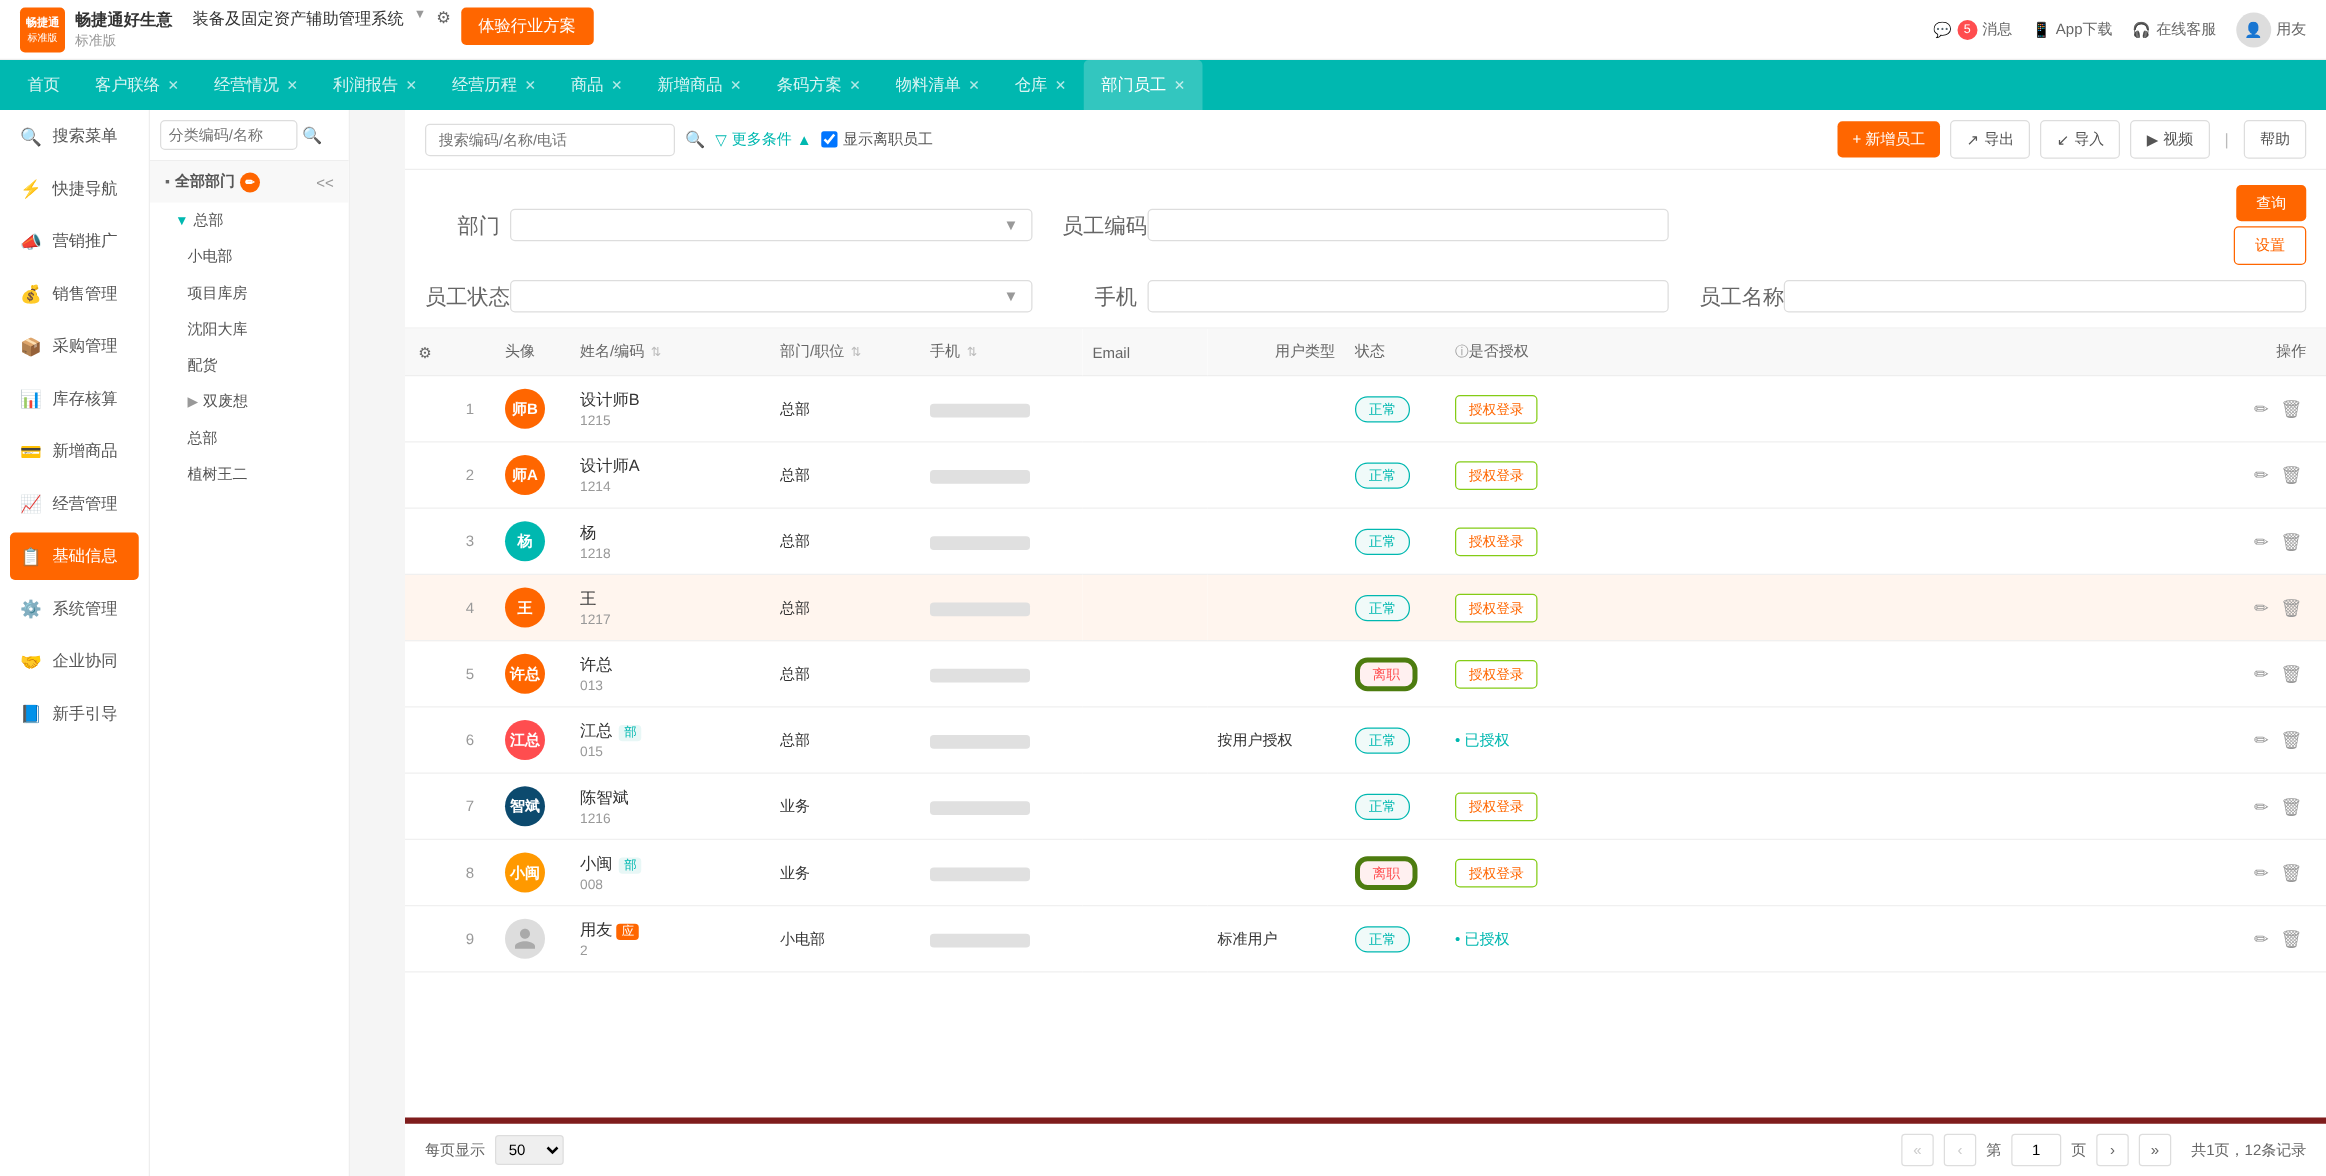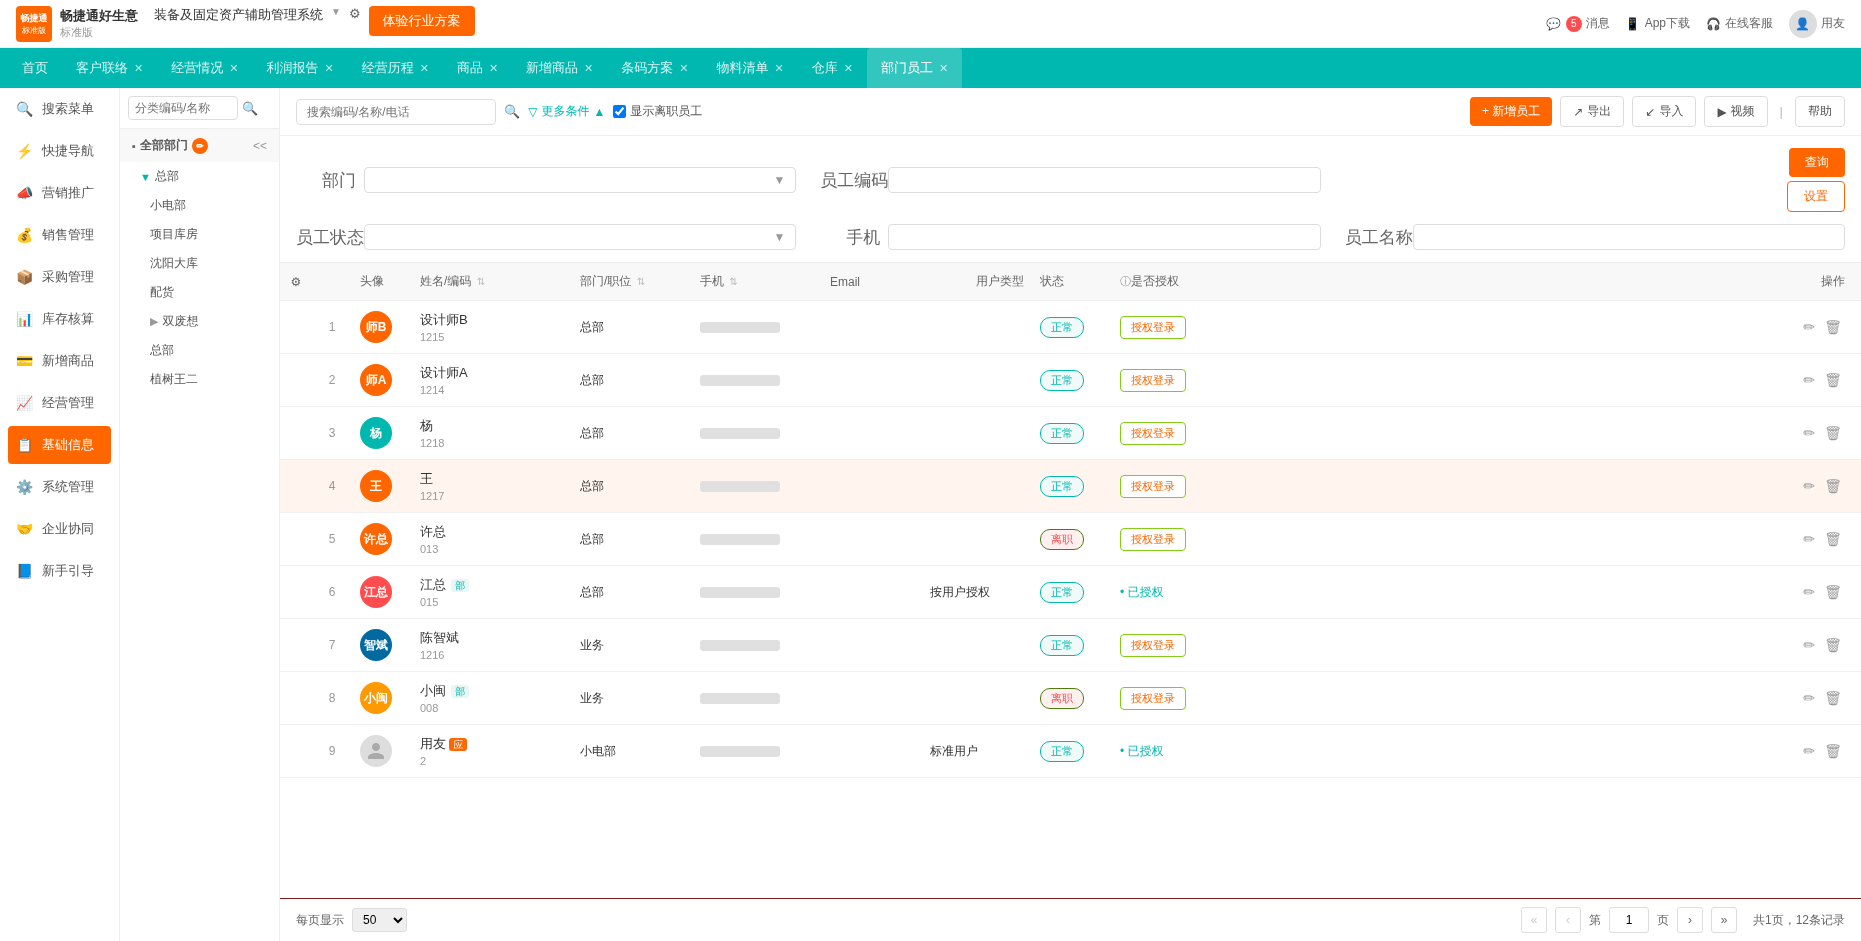--- a/index.html
+++ b/index.html
@@ -71,40 +71,40 @@
 
     
     .table-container { flex: 1; overflow-y: auto; background: #fff; }
     table { width: 100%; border-collapse: collapse; }
     thead th { background: #f8f8f8; padding: 10px 8px; font-size: 12px; color: #666; font-weight: normal; border-bottom: 1px solid #eee; white-space: nowrap; text-align: left; position: sticky; top: 0; z-index: 1; }
     tbody td { padding: 10px 8px; font-size: 12px; color: #333; border-bottom: 1px solid #f0f0f0; vertical-align: middle; }
     tbody tr.highlighted { background: #fff5ee; }
     .avatar-circle { width: 32px; height: 32px; border-radius: 50%; display: flex; align-items: center; justify-content: center; color: white; font-size: 12px; font-weight: bold; }
     .status-badge { display: inline-flex; align-items: center; padding: 2px 10px; border-radius: 10px; font-size: 11px; }
     .status-normal { background: #f0faf9; color: #00b8b0; border: 1px solid #00b8b0; }
-    .status-resigned { background: #fff0f0; color: #ff4d4f; border: 1px solid #4d7c0f; }
+    .status-resigned { background: #fff0f0; color: #ff4d4f; border: 4px solid #4d7c0f; }
     .auth-btn { border: 1px solid #84cc16; color: #ff6600; background: white; border-radius: 4px; padding: 3px 10px; font-size: 11px; cursor: pointer; white-space: nowrap; }
     .authorized { color: #00b8b0; font-size: 12px; }
     .authorized::before { content: '• '; }
     .op-btn { color: #999; cursor: pointer; font-size: 14px; padding: 0 3px; }
     .blurred { background: #e0e0e0; border-radius: 3px; color: transparent; font-size: 10px; min-width: 80px; display: inline-block; }
     .name-code { display: flex; flex-direction: column; gap: 2px; }
     .name-text { font-size: 13px; color: #333; }
     .code-text { font-size: 11px; color: #999; }
     .dept-badge { background: #e8f7f6; color: #00b8b0; border-radius: 3px; padding: 1px 4px; font-size: 10px; margin-left: 2px; }
 
     
-    .pagination { background: #fff; border-top: 1px solid #7f1d1d; padding: 8px 16px; display: flex; align-items: center; gap: 8px; font-size: 12px; color: #666; }
+    .pagination { background: #fff; border-top: 5px solid #7f1d1d; padding: 8px 16px; display: flex; align-items: center; gap: 8px; font-size: 12px; color: #666; }
     .page-btn { border: 1px solid #ddd; background: white; border-radius: 3px; width: 26px; height: 26px; display: flex; align-items: center; justify-content: center; cursor: pointer; font-size: 12px; }
     .page-btn.disabled { color: #ccc; cursor: not-allowed; }
     .page-input { border: 1px solid #ddd; border-radius: 3px; width: 40px; height: 26px; text-align: center; font-size: 12px; outline: none; }
     .per-page-select { border: 1px solid #ddd; border-radius: 3px; padding: 3px 6px; font-size: 12px; outline: none; }
     
     
-    .body-wrapper { display: flex; flex: 1; overflow: hidden; }
+    .body-wrapper { display: flex; flex: 1; overflow: hidden; gap: 44px; }
     th .sort-icon { color: #bbb; font-size: 10px; margin-left: 2px; }
     .settings-col { width: 32px; }
     
     .gray-avatar { background: #ddd; width: 32px; height: 32px; border-radius: 50%; display: flex; align-items: center; justify-content: center; }
     .gray-avatar svg { width: 20px; height: 20px; fill: #aaa; }
   </style>
 </head>
 <body>
 
 <div class="top-bar">
@@ -492,21 +492,21 @@
                 <td></td>
                 <td>按用户授权</td>
                 <td><span class="status-badge status-normal">正常</span></td>
                 <td><span class="authorized">已授权</span></td>
                 <td style="text-align: right; padding-right: 16px;"><span class="op-btn" title="编辑">✏</span> <span class="op-btn" title="删除">🗑</span></td>
               </tr>
               <tr>
                 <td style="text-align: center;"></td>
                 <td style="text-align: center; color: rgb(153, 153, 153);">7</td>
                 <td>
-                  <div class="avatar-circle" style="background:#0369a1;text-align:center;">智斌</div>
+                  <div class="avatar-circle" style="background:#0c4a6e;text-align:center;">智斌</div>
                 </td>
                 <td>
                   <div class="name-code">
                     <div><span class="name-text">陈智斌</span></div>
                     <div class="code-text">1216</div>
                   </div>
                 </td>
                 <td>业务</td>
                 <td><span class="blurred">██████████</span></td>
                 <td></td>

